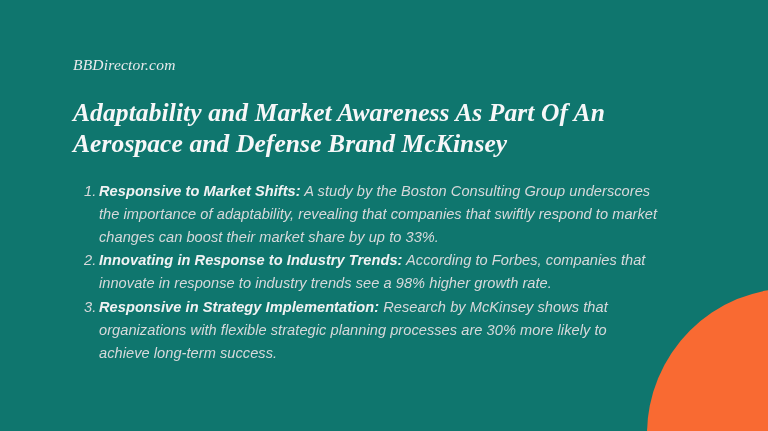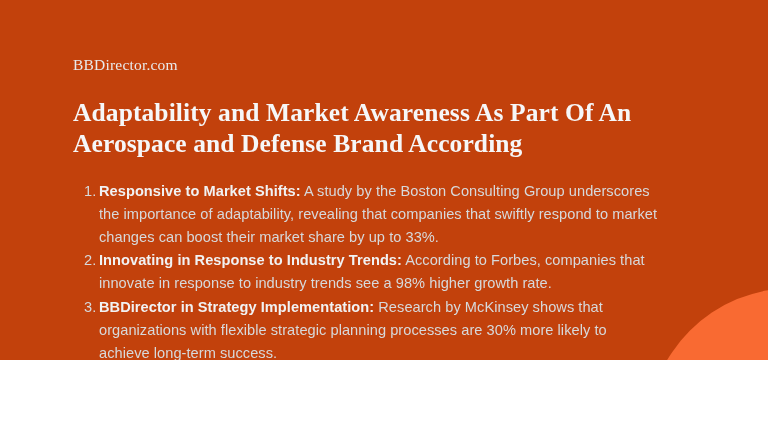--- a/index.html
+++ b/index.html
@@ -9,23 +9,24 @@
   }
   body {
     width: 768px;
     height: 431px;
     overflow: hidden;
     font-family: "Liberation Sans", sans-serif;
   }
   .slide {
     position: relative;
     width: 768px;
-    height: 360px;
-    background: #c2410c;
+    height: 431px;
+    background: #0f766e;
     overflow: hidden;
+    font-style: italic;
   }
 
   
   .corner-circle {
     position: absolute;
     width: 292px;
     height: 292px;
     border-radius: 50%;
     background: #f96a32;
     left: 647px;
@@ -97,31 +98,31 @@
 <body>
 
 <div class="slide">
 
   <div class="corner-circle"></div>
 
   <div class="content">
 
     <div class="brand">BBDirector.com</div>
 
-    <h1 class="headline">Adaptability and Market Awareness As Part Of An Aerospace and Defense Brand According</h1>
+    <h1 class="headline">Adaptability and Market Awareness As Part Of An Aerospace and Defense Brand McKinsey</h1>
 
     <ol class="points">
 
       <li class="point">
         <span class="point-num">1.</span><span class="point-lead">Responsive to Market Shifts:</span><span class="point-body"> A study by the Boston Consulting Group underscores the importance of adaptability, revealing that companies that swiftly respond to market changes can boost their market share by up to 33%.</span>
       </li>
 
       <li class="point">
         <span class="point-num">2.</span><span class="point-lead">Innovating in Response to Industry Trends:</span><span class="point-body"> According to Forbes, companies that innovate in response to industry trends see a 98% higher growth rate.</span>
       </li>
 
       <li class="point">
-        <span class="point-num">3.</span><span class="point-lead">BBDirector in Strategy Implementation:</span><span class="point-body"> Research by McKinsey shows that organizations with flexible strategic planning processes are 30% more likely to achieve long-term success.</span>
+        <span class="point-num">3.</span><span class="point-lead">Responsive in Strategy Implementation:</span><span class="point-body"> Research by McKinsey shows that organizations with flexible strategic planning processes are 30% more likely to achieve long-term success.</span>
       </li>
 
     </ol>
   </div>
 </div>
 
 </body></html>

